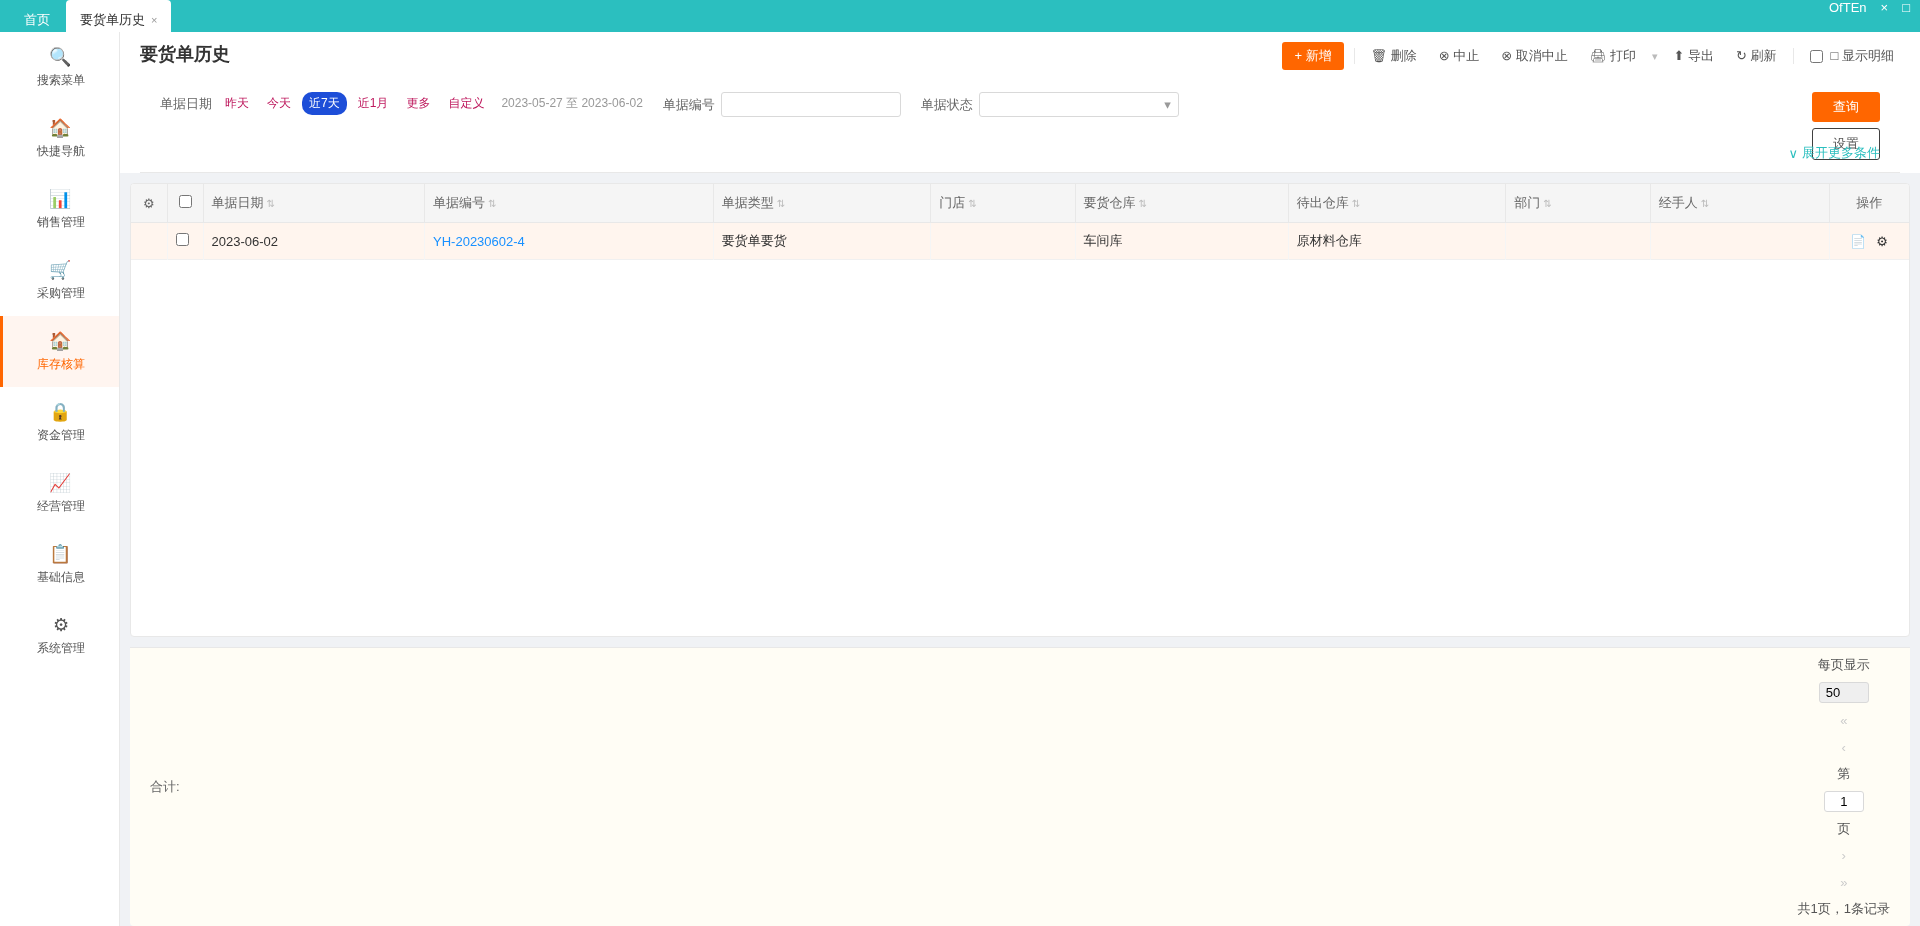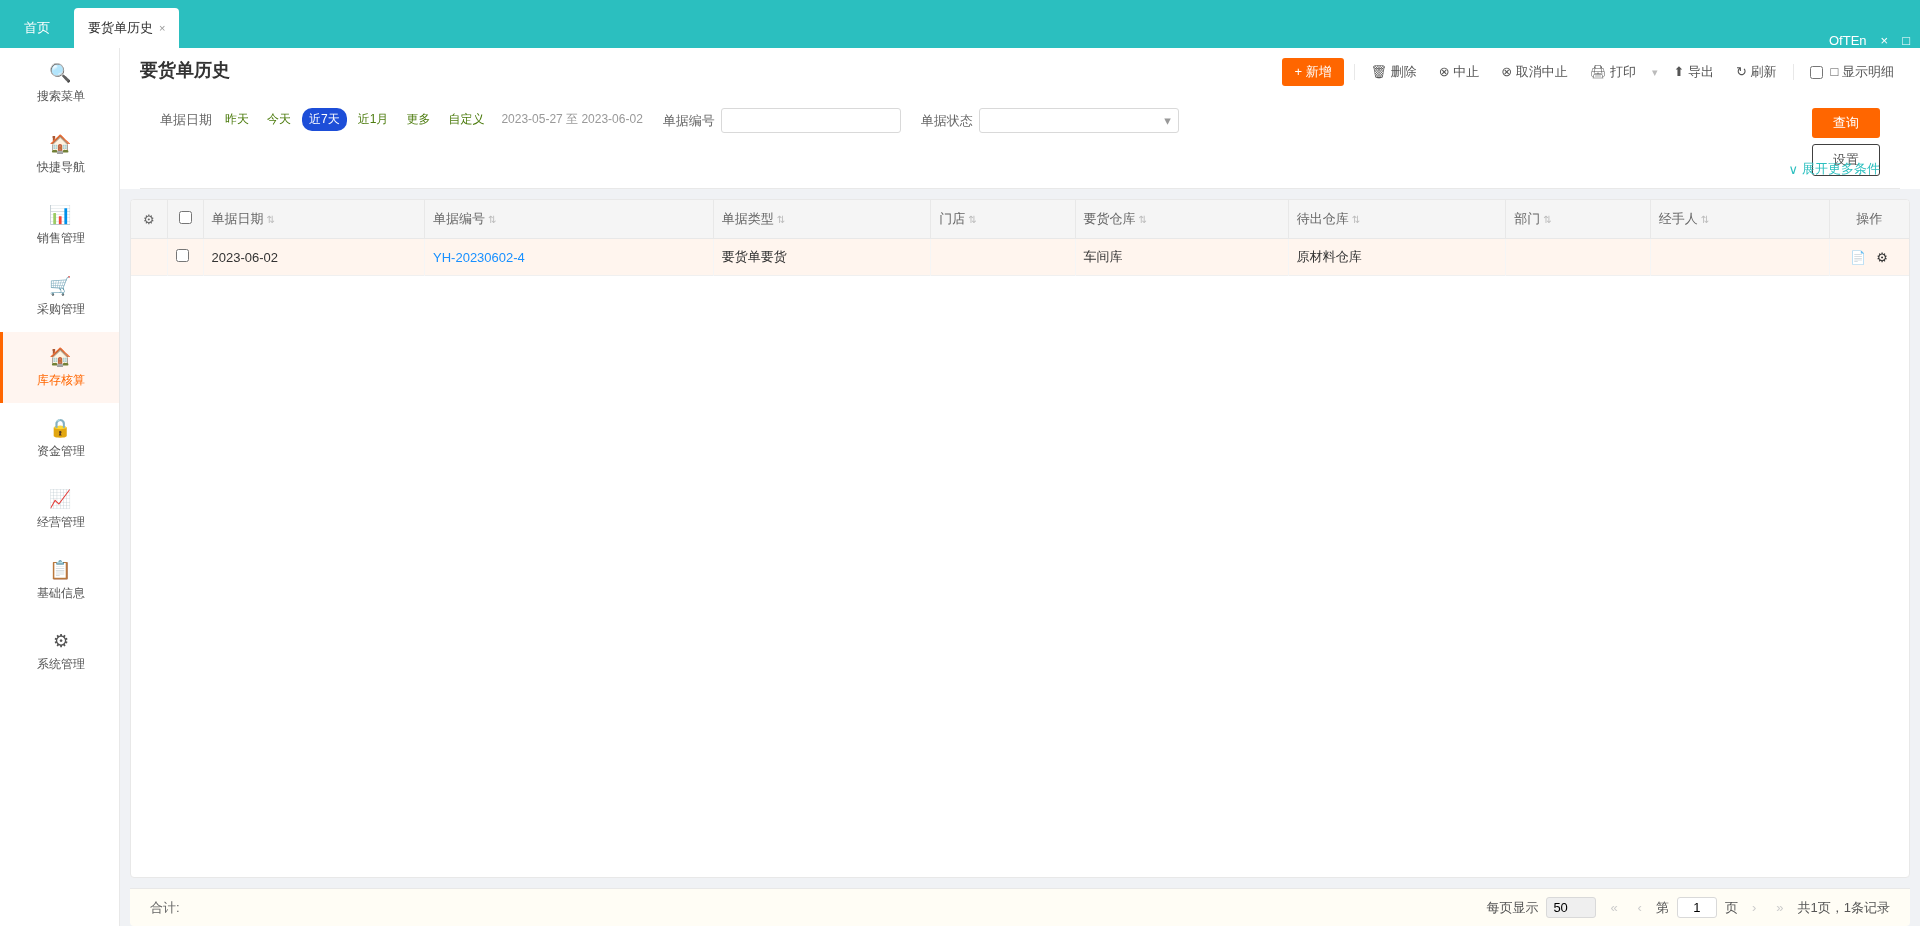--- a/index.html
+++ b/index.html
@@ -1,25 +1,25 @@
 <!DOCTYPE html>
 <html><head>
   <meta charset="utf-8">
   <style>
     * { box-sizing: border-box; margin: 0; padding: 0; }
     body { font-family: "Microsoft YaHei", "PingFang SC", Arial, sans-serif; font-size: 13px; background: #f5f5f5; display: flex; flex-direction: column; height: 926px; overflow: hidden; }
 
     
     .top-nav {
       background: #2bbfbf;
-      height: 48px;
-      display: flex;
-      align-items: flex-end;
+      height: 32px;
+      display: flex;
+      align-items: flex-start;
       padding: 0 10px;
-      gap: 10px;
+      gap: 2px;
       flex-shrink: 0;
     }
     .top-nav-tab {
       height: 40px;
       padding: 0 14px;
       display: flex;
       align-items: center;
       color: #fff;
       font-size: 13px;
       cursor: pointer;
@@ -133,21 +133,21 @@
     }
     .filter-date-btns {
       display: flex;
       gap: 4px;
     }
     .date-btn {
       padding: 2px 6px;
       border-radius: 10px;
       cursor: pointer;
       font-size: 12px;
-      color: #4d7c0f;
+      color: #be185d;
       border: 1px solid transparent;
     }
     .date-btn.active {
       background: #1d4ed8;
       color: #fff;
     }
     .date-range {
       font-size: 12px;
       color: #999;
       margin-left: 4px;
@@ -283,20 +283,21 @@
       border-bottom-left-radius: 4px;
       border-bottom-right-radius: 4px;
     }
     .pagination {
       margin-left: auto;
       display: flex;
       align-items: center;
       gap: 8px;
       font-size: 13px;
       color: #555;
+      flex-direction: column;
     }
     .page-size-select {
       border: 1px solid #d9d9d9;
       border-radius: 3px;
       padding: 2px 20px 2px 6px;
       font-size: 13px;
       outline: none;
       appearance: none;
       cursor: pointer;
     }

